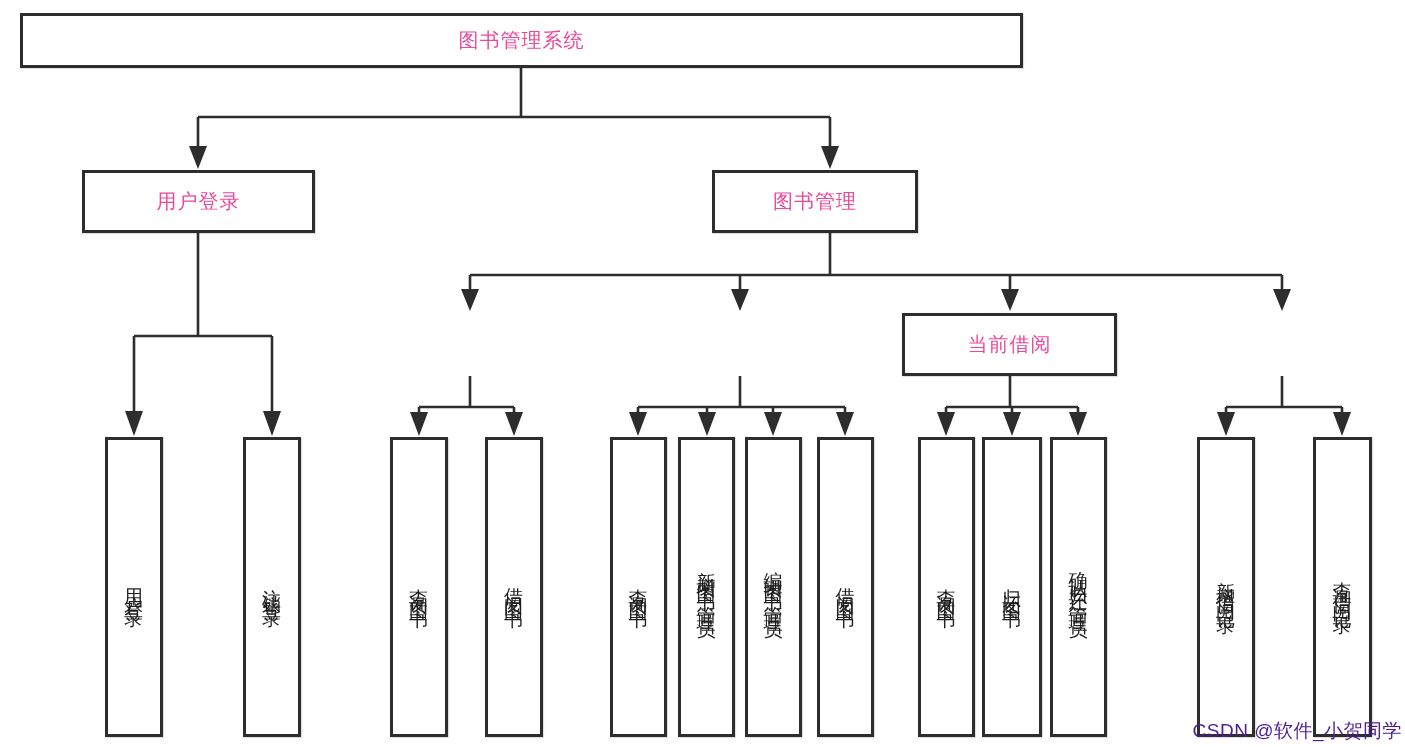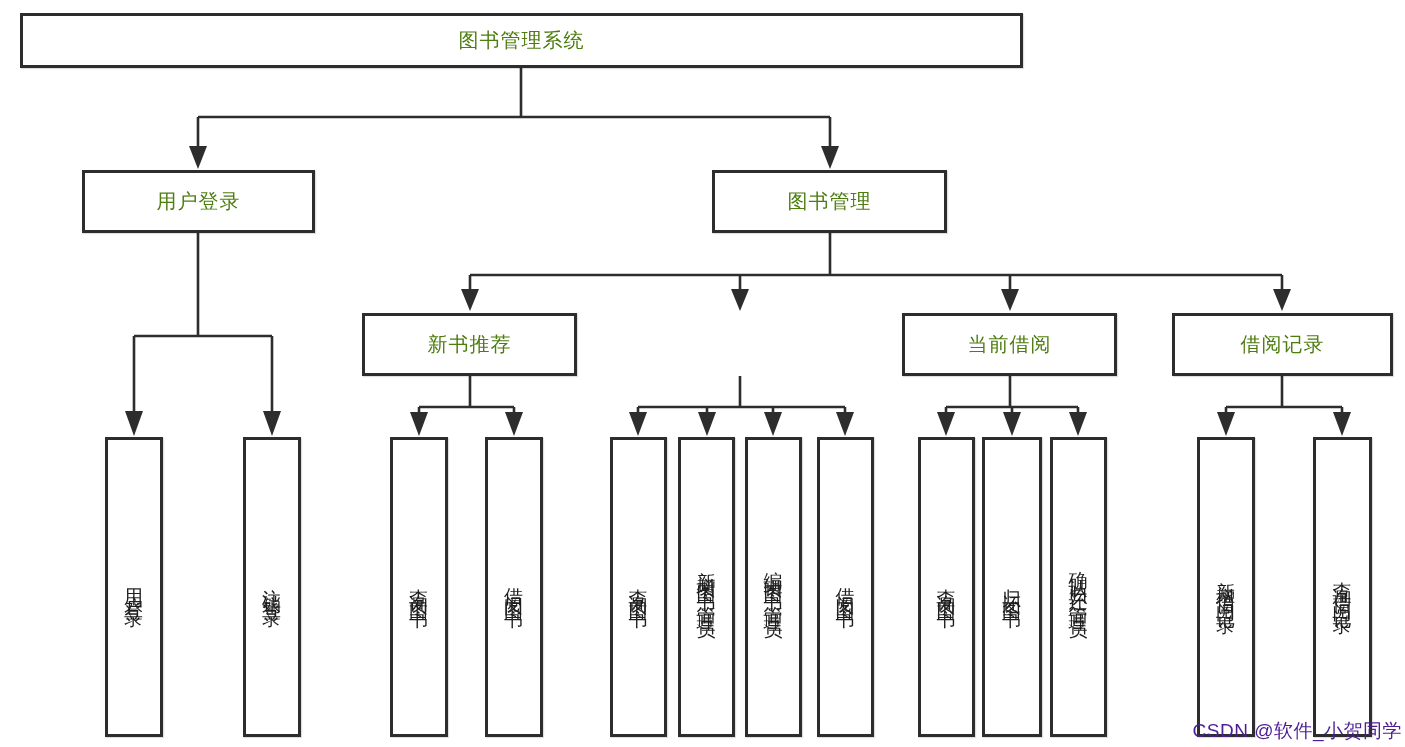--- a/index.html
+++ b/index.html
@@ -15,21 +15,21 @@
     position:absolute;
     background:#ffffff;
     border:3px solid #2d2d2d;
     box-sizing:border-box;
     display:flex;align-items:center;justify-content:center;
     z-index:2;
     box-shadow:1px 1px 1px rgba(0,0,0,0.12);
   }
   .h{
     font-size:20px;
-    color:#4d7c0f;
+    color:#ec4899;
     letter-spacing:1px;
     white-space:nowrap;
   }
   .v{
     writing-mode:vertical-rl;
     font-size:19px;
     color:#1e1e1e;
     letter-spacing:7px;
     line-height:1;
   }
@@ -89,32 +89,26 @@
     </g>
   </svg>
 
   <div class="box" style="left:20px;top:13px;width:1003px;height:55px">
     <span class="h">图书管理系统</span>
   </div>
 
   <div class="box" style="left:82px;top:170px;width:233px;height:63px">
     <span class="h">用户登录</span>
   </div>
-  <div class="box" style="left:712px;top:170px;width:235px;height:63px">
+  <div class="box" style="left:712px;top:170px;width:206px;height:63px">
     <span class="h">图书管理</span>
   </div>
 
-  <div class="box" style="left:362px;top:313px;width:215px;height:63px">
-    <span class="h">新书推荐</span>
-  </div>
   <div class="box" style="left:902px;top:313px;width:215px;height:63px">
     <span class="h">当前借阅</span>
-  </div>
-  <div class="box" style="left:1172px;top:313px;width:221px;height:63px">
-    <span class="h">借阅记录</span>
   </div>
 
   <div class="box" style="left:105px;top:437px;width:58px;height:300px">
     <span class="v">用户登录</span>
   </div>
   <div class="box" style="left:243px;top:437px;width:58px;height:300px">
     <span class="v">注销登录</span>
   </div>
 
   <div class="box" style="left:390px;top:437px;width:58px;height:300px">

